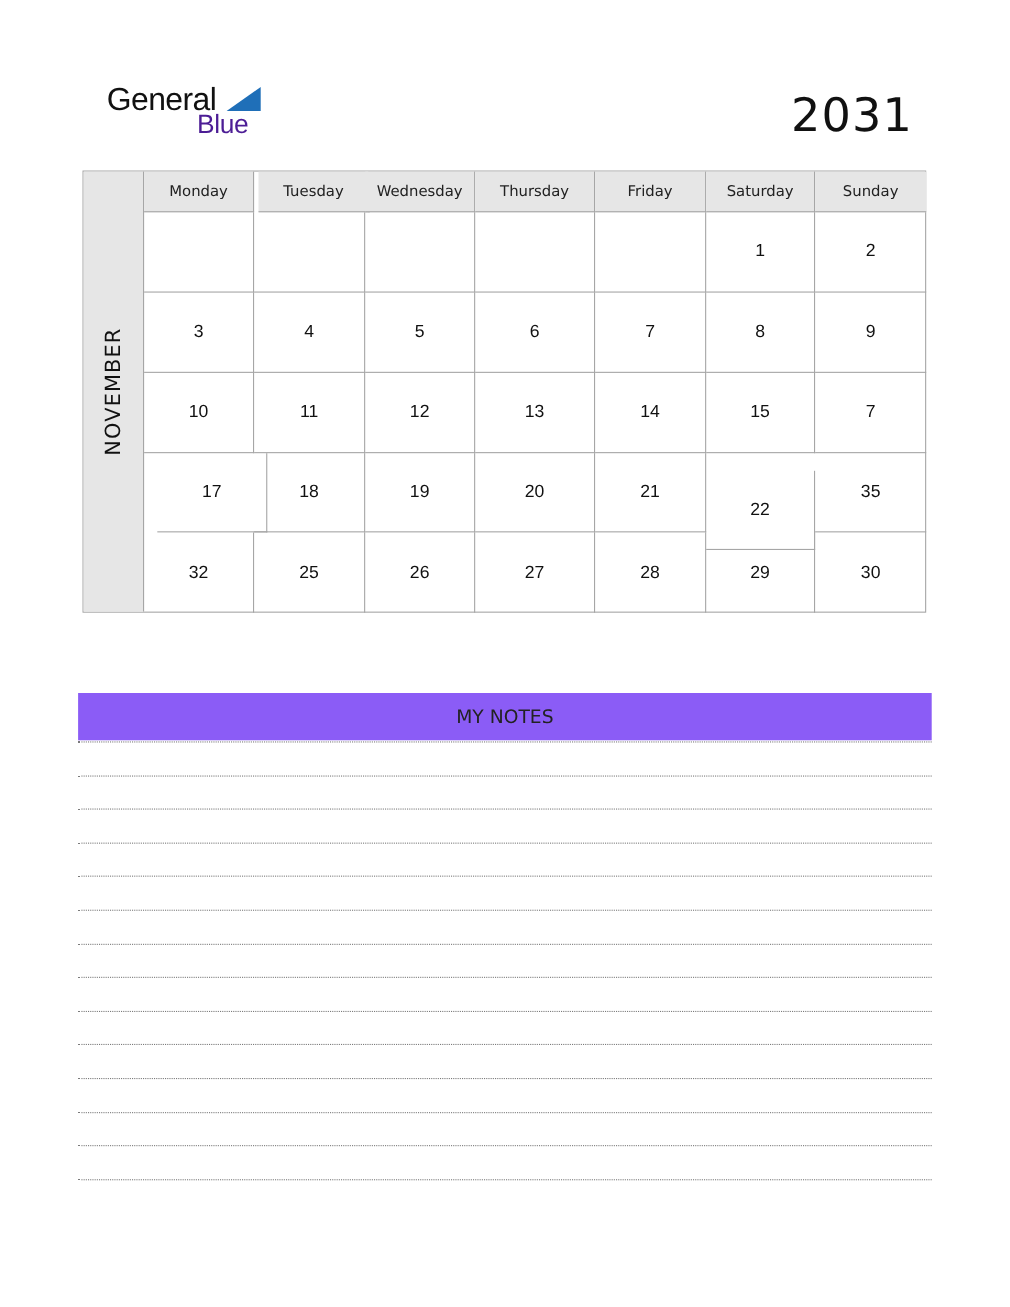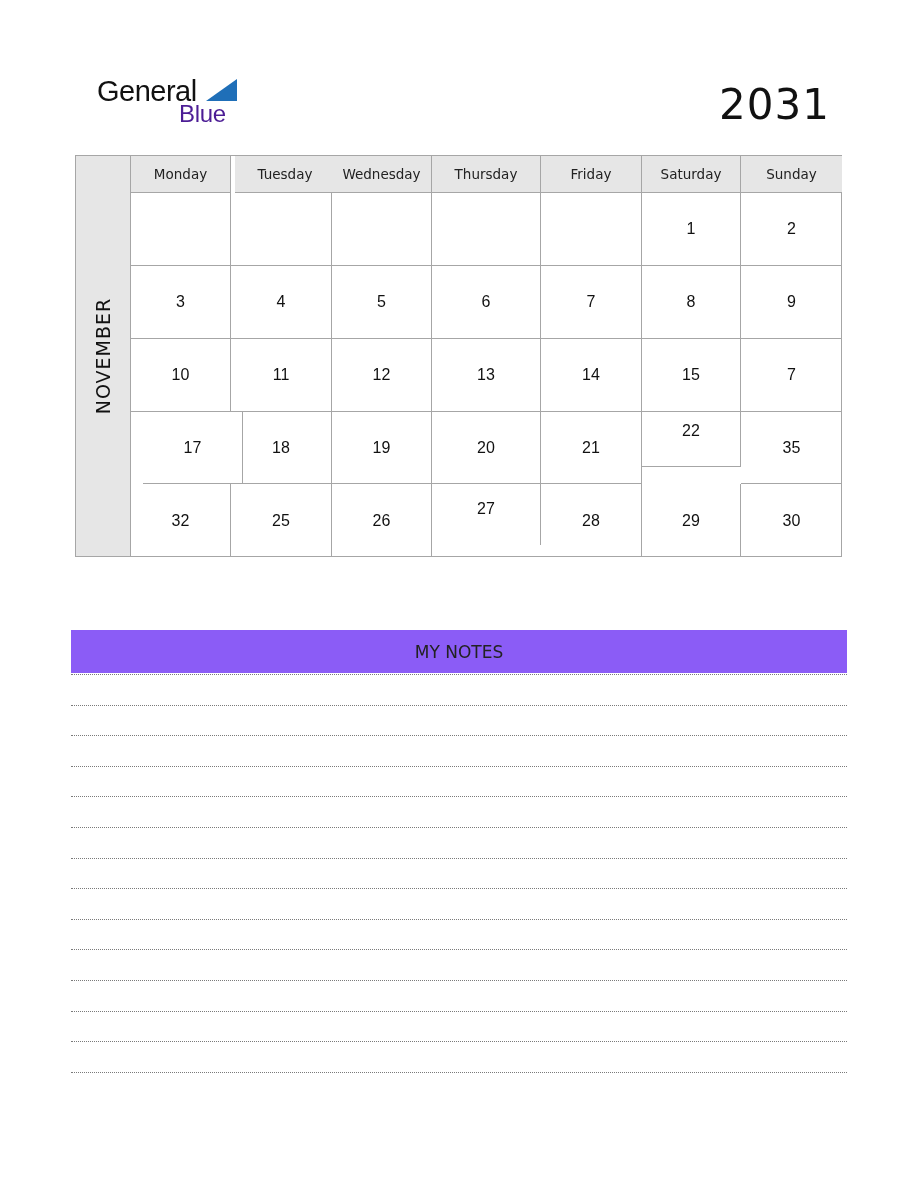--- a/index.html
+++ b/index.html
@@ -79,26 +79,26 @@
       <div class="cell" style="left: 201px; top: 183px; width: 100px; height: 73px;">12</div>
       <div class="cell" style="left: 301px; top: 183px; width: 109px; height: 73px;">13</div>
       <div class="cell" style="left: 410px; top: 183px; width: 101px; height: 73px;">14</div>
       <div class="cell" style="left: 511px; top: 183px; width: 99px; height: 73px;">15</div>
       <div class="cell last-col" style="left: 610px; top: 183px; width: 101px; height: 73px;">7</div>
       <div class="cell" style="left: 12px; top: 256px; width: 100px; height: 72px; text-align: center;">17</div>
       <div class="cell" style="left: 100px; top: 256px; width: 101px; height: 72px;">18</div>
       <div class="cell" style="left: 201px; top: 256px; width: 100px; height: 72px;">19</div>
       <div class="cell" style="left: 301px; top: 256px; width: 109px; height: 72px;">20</div>
       <div class="cell" style="left: 410px; top: 256px; width: 101px; height: 72px;">21</div>
-      <div class="cell" style="left: 511px; top: 239px; width: 99px; height: 72px; text-align: center;">22</div>
+      <div class="cell" style="left: 511px; top: 272px; width: 99px; height: 72px; text-align: center;">22</div>
       <div class="cell last-col" style="left: 610px; top: 256px; width: 101px; height: 72px;">35</div>
       <div class="cell last-row" style="left: 0px; top: 328px; width: 100px; height: 73px;">32</div>
       <div class="cell last-row" style="left: 100px; top: 328px; width: 101px; height: 73px;">25</div>
       <div class="cell last-row" style="left: 201px; top: 328px; width: 100px; height: 73px;">26</div>
-      <div class="cell last-row" style="left: 301px; top: 316px; width: 109px; height: 73px;">27</div>
+      <div class="cell last-row" style="left: 301px; top: 328px; width: 109px; height: 73px;">27</div>
       <div class="cell last-row" style="left: 410px; top: 328px; width: 101px; height: 73px;">28</div>
       <div class="cell last-row" style="left: 511px; top: 328px; width: 99px; height: 73px;">29</div>
       <div class="cell last-col last-row" style="left: 610px; top: 328px; width: 101px; height: 73px;">30</div>
     </div>
 </div>
 
 <div class="notes-hdr">MY NOTES</div>
 <div id="notes">
     <div class="note-line" style="top: 674px;"></div>
     <div class="note-line" style="top: 705px;"></div>

